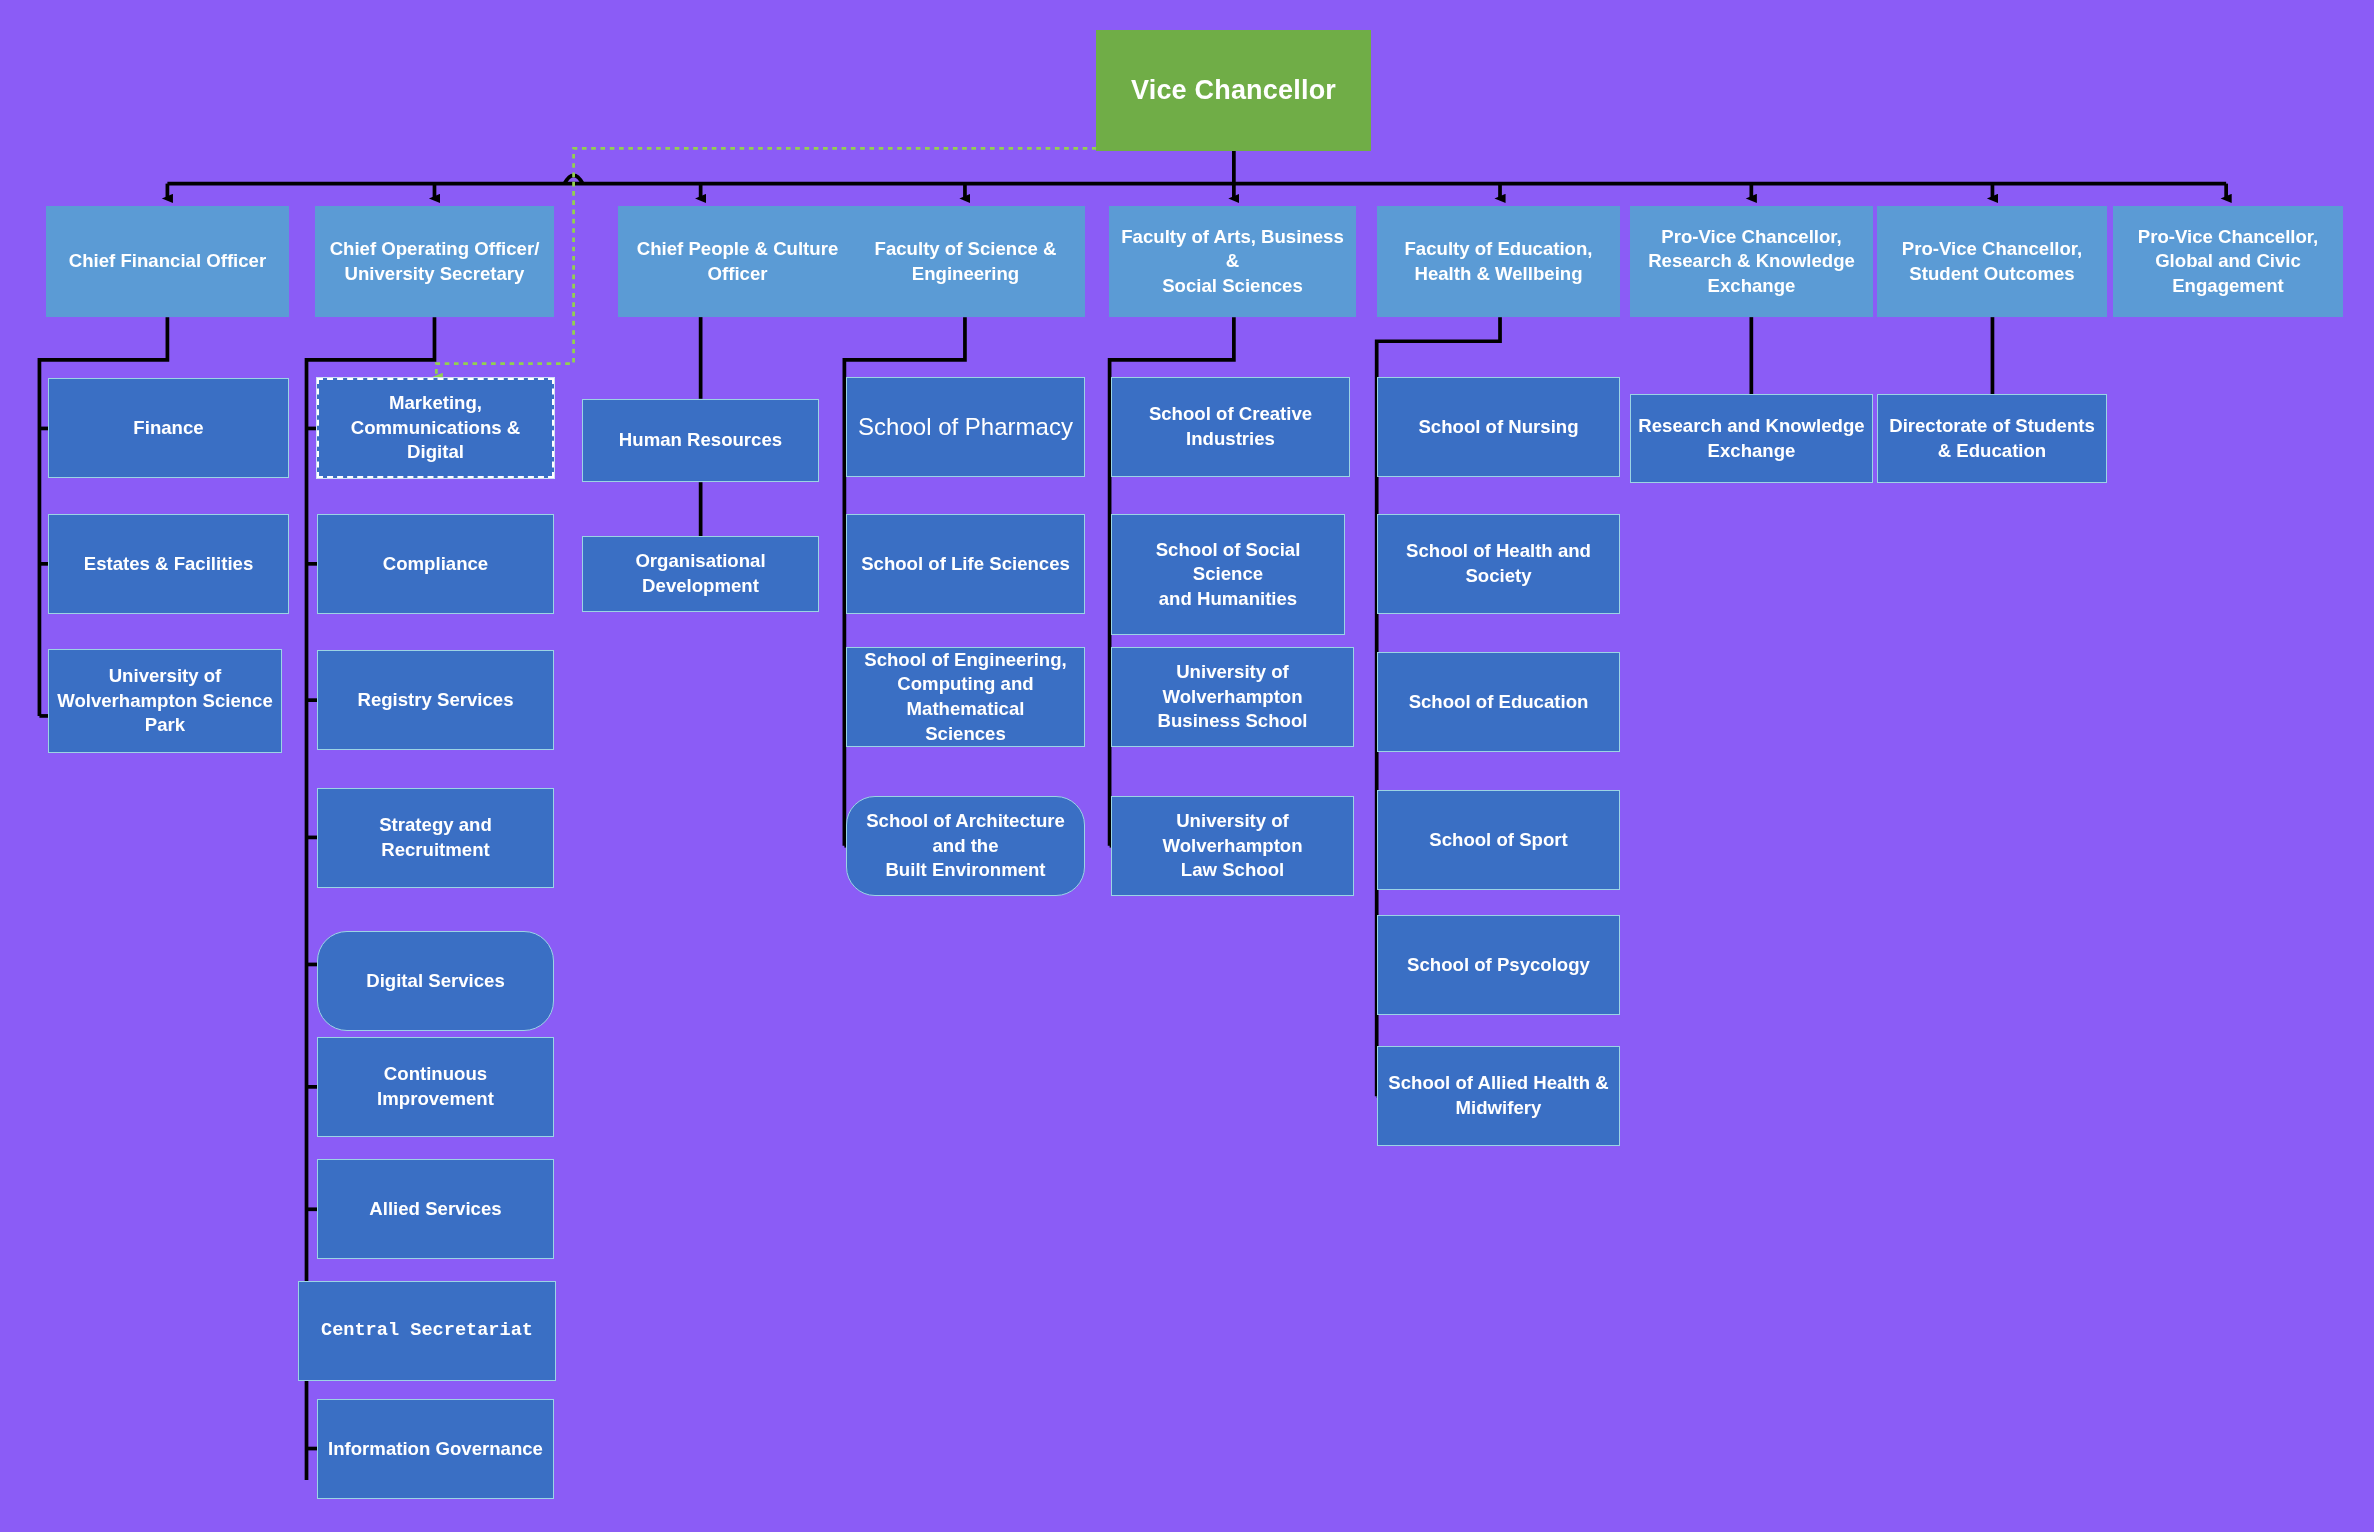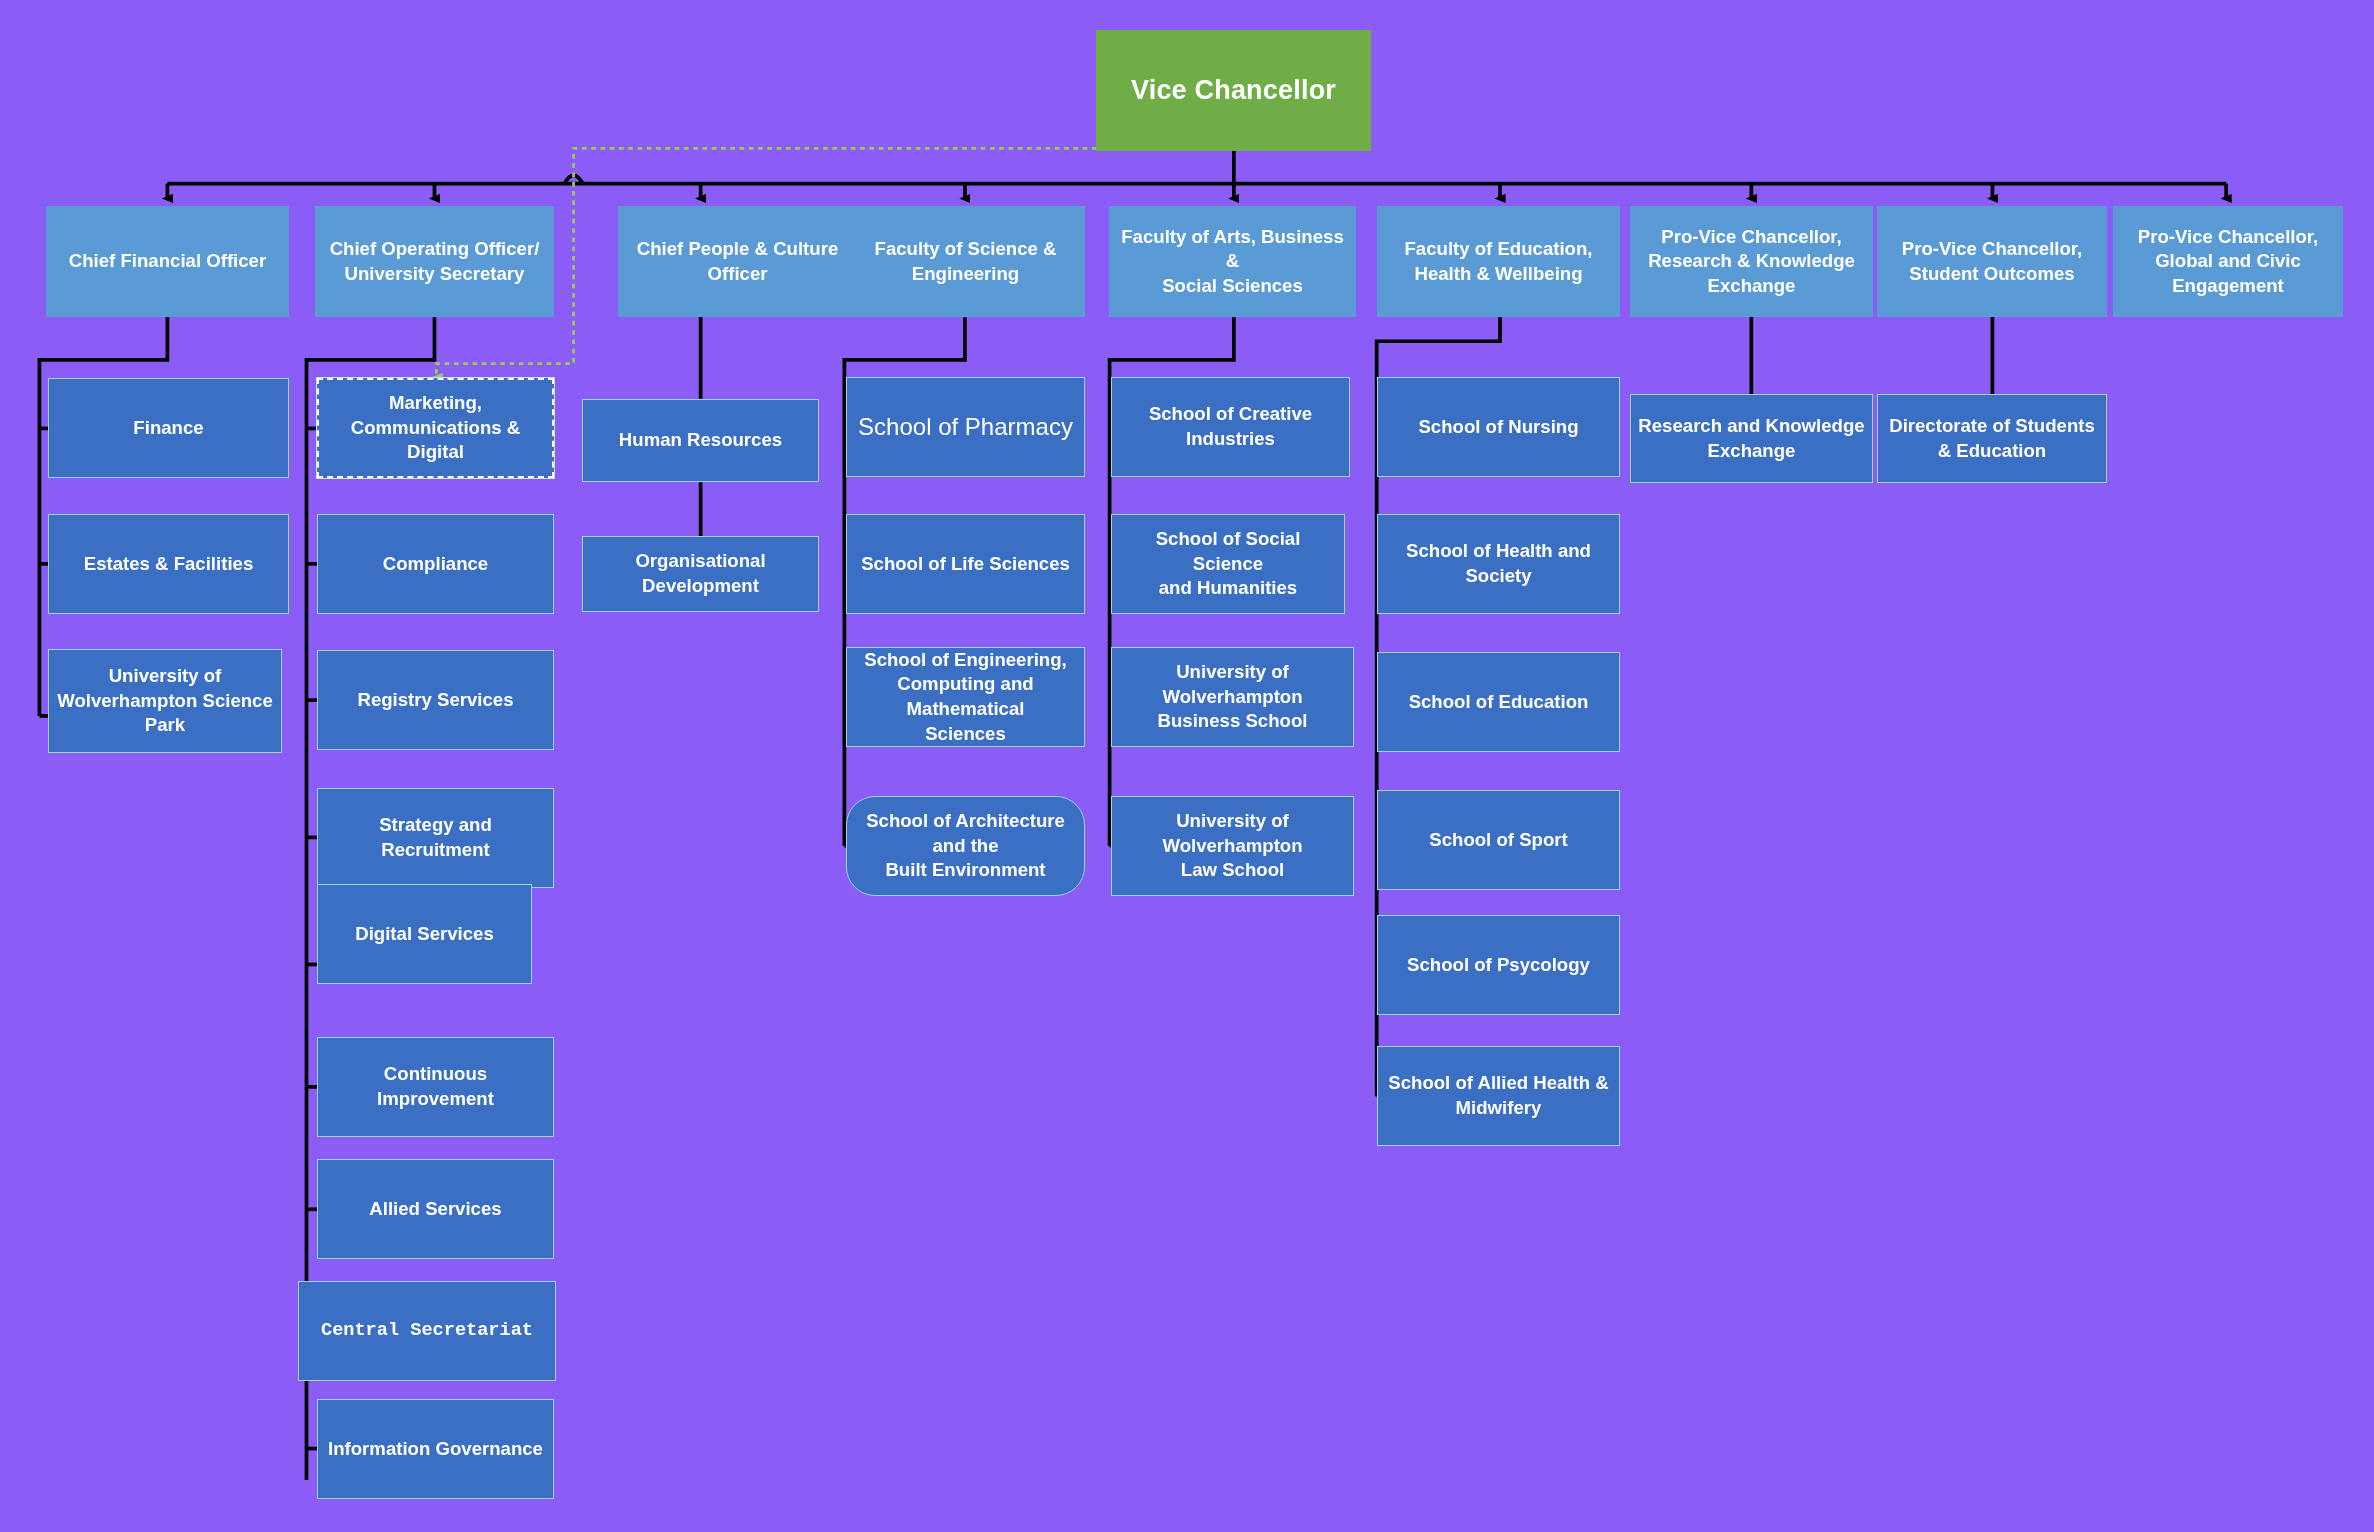--- a/index.html
+++ b/index.html
@@ -200,21 +200,21 @@
   </div>
   <div class="node lvl2" style="left:317px; top:514px; width:237px; height:100px;">
     <span>Compliance</span>
   </div>
   <div class="node lvl2" style="left:317px; top:650px; width:237px; height:100px;">
     <span>Registry Services</span>
   </div>
   <div class="node lvl2" style="left:317px; top:788px; width:237px; height:100px;">
     <span>Strategy and Recruitment</span>
   </div>
-  <div class="node lvl2" style="left:317px; top:884px; width:215px; height:100px;">
+  <div class="node lvl2" style="left:317px; top:931px; width:237px; height:100px;border-radius:30px;">
     <span>Digital Services</span>
   </div>
   <div class="node lvl2" style="left:317px; top:1037px; width:237px; height:100px;">
     <span>Continuous Improvement</span>
   </div>
   <div class="node lvl2" style="left:317px; top:1159px; width:237px; height:100px;">
     <span>Allied Services</span>
   </div>
   <div class="node lvl2" style="left:298px; top:1281px; width:258px; height:100px;font-family:Liberation Mono, monospace;">
     <span>Central Secretariat</span>
@@ -244,21 +244,21 @@
   </div>
   <div class="node lvl2" style="left:846px; top:796px; width:239px; height:100px;border-radius:29px;">
     <span>School of Architecture and the
 Built Environment</span>
   </div>
 
   <div class="node lvl2" style="left:1111px; top:377px; width:239px; height:100px;">
     <span>School of Creative
 Industries</span>
   </div>
-  <div class="node lvl2" style="left:1111px; top:514px; width:234px; height:100px;">
+  <div class="node lvl2" style="left:1111px; top:514px; width:234px; height:121px;">
     <span>School of Social Science
 and Humanities</span>
   </div>
   <div class="node lvl2" style="left:1111px; top:647px; width:243px; height:100px;">
     <span>University of Wolverhampton
 Business School</span>
   </div>
   <div class="node lvl2" style="left:1111px; top:796px; width:243px; height:100px;">
     <span>University of Wolverhampton
 Law School</span>

